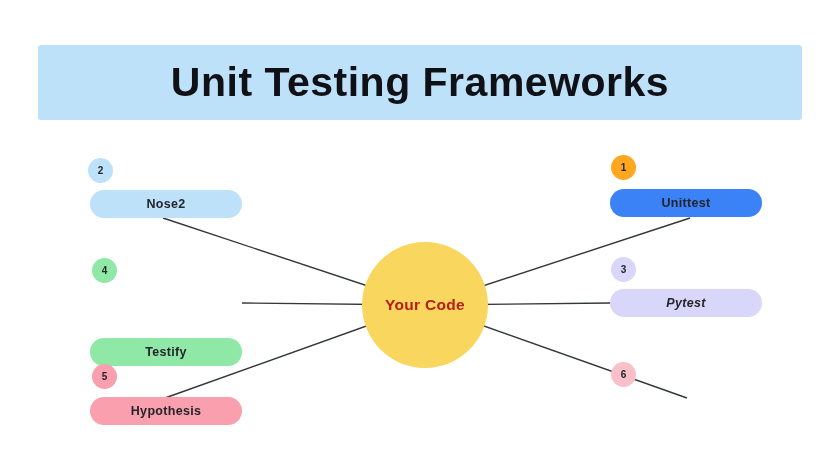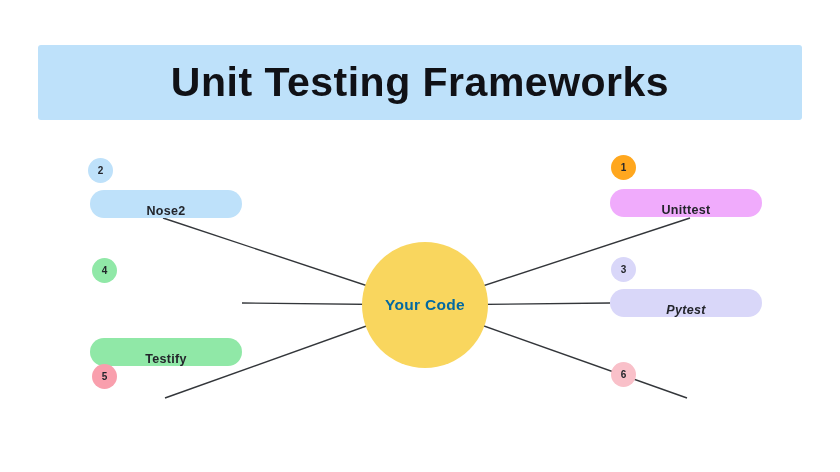--- a/index.html
+++ b/index.html
@@ -17,21 +17,21 @@
     position:absolute; left:38px; top:45px; width:764px; height:75px;
     border-radius:3px; display:flex; align-items:center; justify-content:center;
   }
   .title {
     font-size:41px; font-weight:800; color:#101116; letter-spacing:0.5px;
     white-space:nowrap;
   }
 
   .node-box {
     position:absolute; width:152px; height:28px; border-radius:14px;
-    display:flex; align-items:flex-end; justify-content:center;
+    display:flex; align-items:center; justify-content:center;
     font-size:12.5px; font-weight:700; color:#23252b; letter-spacing:0.3px;
   }
   .badge {
     position:absolute; width:25px; height:25px; border-radius:50%;
     display:flex; align-items:center; justify-content:center;
     font-size:10px; font-weight:700; color:#23252b;
   }
 
   
   .pos-nose2-box       { left:90px;  top:190px; }
@@ -45,21 +45,21 @@
   .pos-unittest-box    { left:610px; top:189px; }
   .pos-unittest-badge  { left:611px; top:155px; }
   .pos-pytest-box      { left:610px; top:289px; }
   .pos-pytest-badge    { left:611px; top:257px; }
   .pos-doctest-box     { left:610px; top:397px; }
   .pos-doctest-badge   { left:611px; top:362px; }
 
   .center-circle {
     position:absolute; left:362px; top:242px; width:126px; height:126px;
     border-radius:50%; display:flex; align-items:center; justify-content:center;
-    font-size:15.5px; font-weight:700; color:#0369a1; letter-spacing:0.3px;
+    font-size:15.5px; font-weight:700; color:#b91c1c; letter-spacing:0.3px;
   }
 </style>
 </head>
 <body>
 
 <div class="stage">
 
   <svg class="links">
     <line x1="163" y1="218" x2="425" y2="305" stroke="#33363a"></line>
     <line x1="242" y1="303" x2="425" y2="305" stroke="#33363a"></line>
@@ -83,25 +83,28 @@
   <div class="badge pos-testify-badge" style="background: rgb(144, 232, 167);">
     <span>4</span>
   </div>
   <div class="node-box pos-testify-box" style="background: rgb(144, 232, 167);">
     <span>Testify</span>
   </div>
 
   <div class="badge pos-hypothesis-badge" style="background: rgb(249, 159, 173);">
     <span>5</span>
   </div>
+  <div class="node-box pos-hypothesis-box" style="background: rgb(249, 159, 173);">
+    <span>Hypothesis</span>
+  </div>
 
   <div class="badge pos-unittest-badge" style="background: rgb(255, 167, 30);">
     <span>1</span>
   </div>
-  <div class="node-box pos-unittest-box" style="background: #f0abfc;">
+  <div class="node-box pos-unittest-box" style="background: #3b82f6;">
     <span>Unittest</span>
   </div>
 
   <div class="badge pos-pytest-badge" style="background: rgb(217, 215, 249);">
     <span>3</span>
   </div>
   <div class="node-box pos-pytest-box" style="background: rgb(217, 215, 249); font-style: italic;">
     <span>Pytest</span>
   </div>
 

